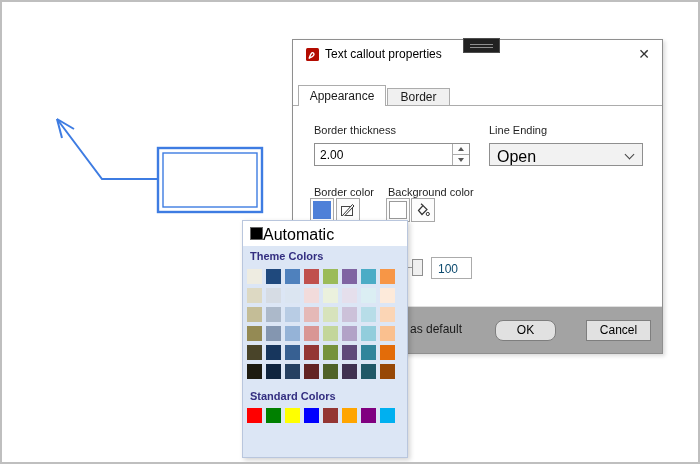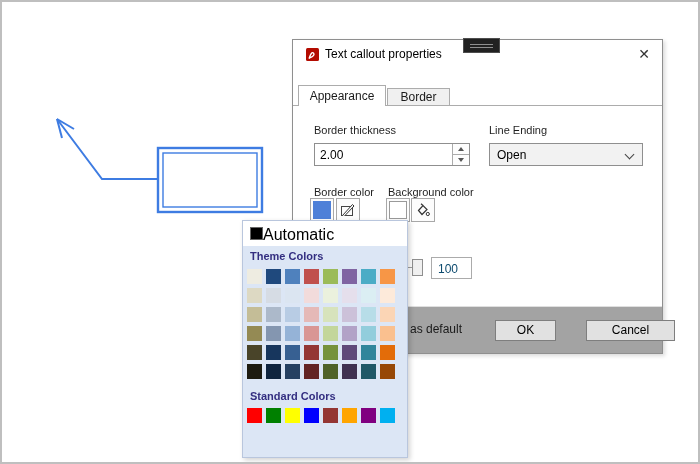--- a/index.html
+++ b/index.html
@@ -50,21 +50,21 @@
                border-left:1px solid #ababab; display:flex; flex-direction:column; }
   .spin-up, .spin-down { flex:1; position:relative; background:#fdfdfd; cursor:pointer; }
   .spin-up { border-bottom:1px solid #ababab; }
   .tri-up, .tri-down { position:absolute; left:50%; top:50%; width:0; height:0;
         border-left:3px solid transparent; border-right:3px solid transparent; }
   .tri-up { border-bottom:4px solid #555; transform:translate(-50%,-50%); }
   .tri-down { border-top:4px solid #555; transform:translate(-50%,-50%); }
 
   .dropdown { position:absolute; left:196px; top:103px; width:154px; height:23px;
               border:1px solid #8f8f8f; background:#f2f2f2; cursor:pointer; }
-  .dropdown .val { position:absolute; left:7px; top:4px; font-size:12px; color:#000; }
+  .dropdown .val { position:absolute; left:7px; top:4px; font-size:16px; color:#000; }
   .chevron { position:absolute; right:9px; top:7px; width:7px; height:7px;
              border-right:1.5px solid #444; border-bottom:1.5px solid #444;
              transform:rotate(45deg); }
 
   .swatch-btn { position:absolute; width:24px; height:24px; border:1px solid #a8a8a8;
                 background:#fcfcfc; cursor:pointer; }
   .swatch-btn .inner { position:absolute; left:2px; top:2px; width:18px; height:18px; }
   .btn-border-swatch { left:17px; top:158px; }
   .btn-border-pen { left:43px; top:158px; }
   .btn-bg-swatch { left:93px; top:158px; }
@@ -77,22 +77,22 @@
                   background:#f0f0f0; border:1px solid #8f8f8f; cursor:pointer; }
   .opacity-input { position:absolute; left:138px; top:217px; width:41px; height:22px;
                    border:1px solid #ababab; background:#fff; }
   .opacity-input .val { position:absolute; left:6px; top:4px; font-size:12px; color:#0c4a6e; }
 
   .footer { position:absolute; left:0; right:0; bottom:0; height:47px; background:#a3a3a3;
             border-top:1px solid #dfdfdf; }
   .default-text { position:absolute; left:117px; top:15px; font-size:12px; color:#1a1a1a; }
   .btn { position:absolute; top:13px; height:21px; background:#e1e1e1; border:1px solid #7e7e7e;
          font-size:12px; color:#000; text-align:center; line-height:19px; cursor:pointer; }
-  .btn-ok { left:202px; width:61px; }
-  .btn-cancel { left:293px; width:89px; }
+  .btn-ok { left:202px; width:61px;border-radius:8px; }
+  .btn-cancel { left:293px; width:65px; }
 
   
   .popup { position:absolute; left:240px; top:218px; width:166px; height:238px;
            background:#dce6f5; border:1px solid #b9c6dd; z-index:6;
            box-shadow:2px 2px 5px rgba(0,0,0,0.18); }
   .auto-row { position:absolute; left:0; right:0; top:0; height:25px; background:#fff; cursor:pointer; }
   .auto-swatch { position:absolute; left:7px; top:6px; width:13px; height:13px; border:1px solid #666; }
   .auto-label { position:absolute; left:20px; top:5px; font-size:16px; color:#000; }
   .pp-heading { position:absolute; left:7px; font-size:11px; font-weight:bold; color:#332e80;
                 white-space:nowrap; }

